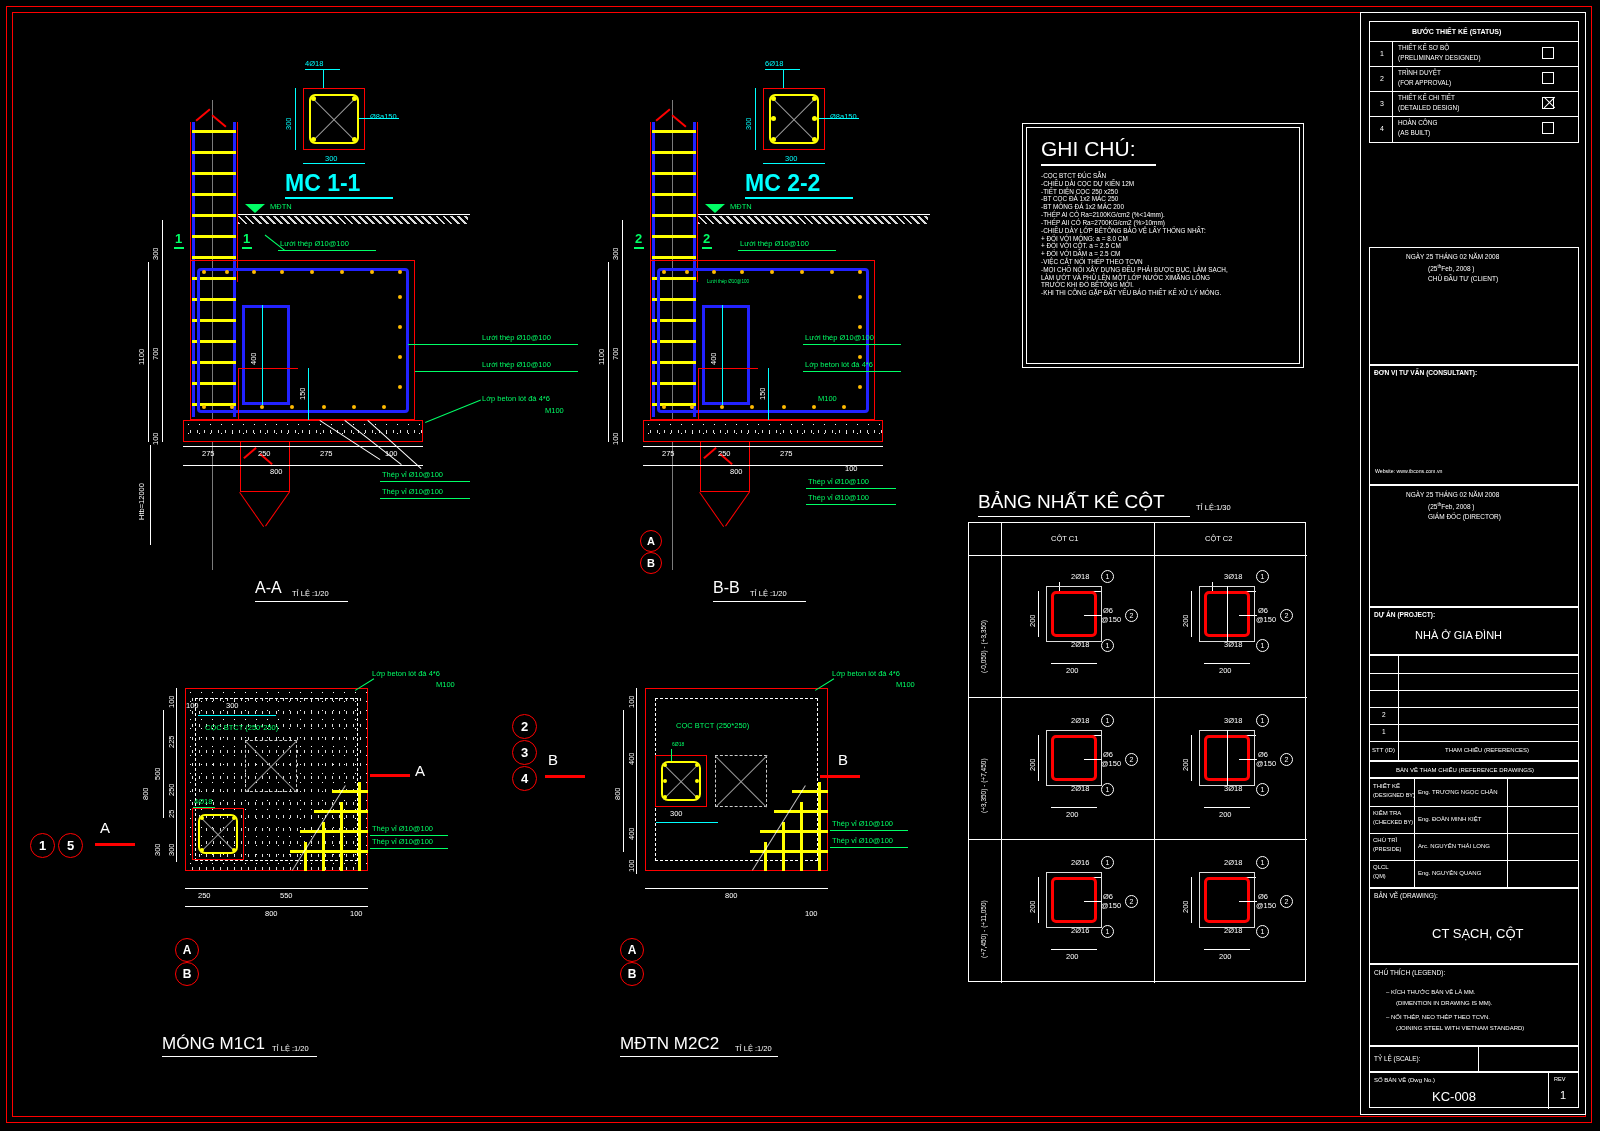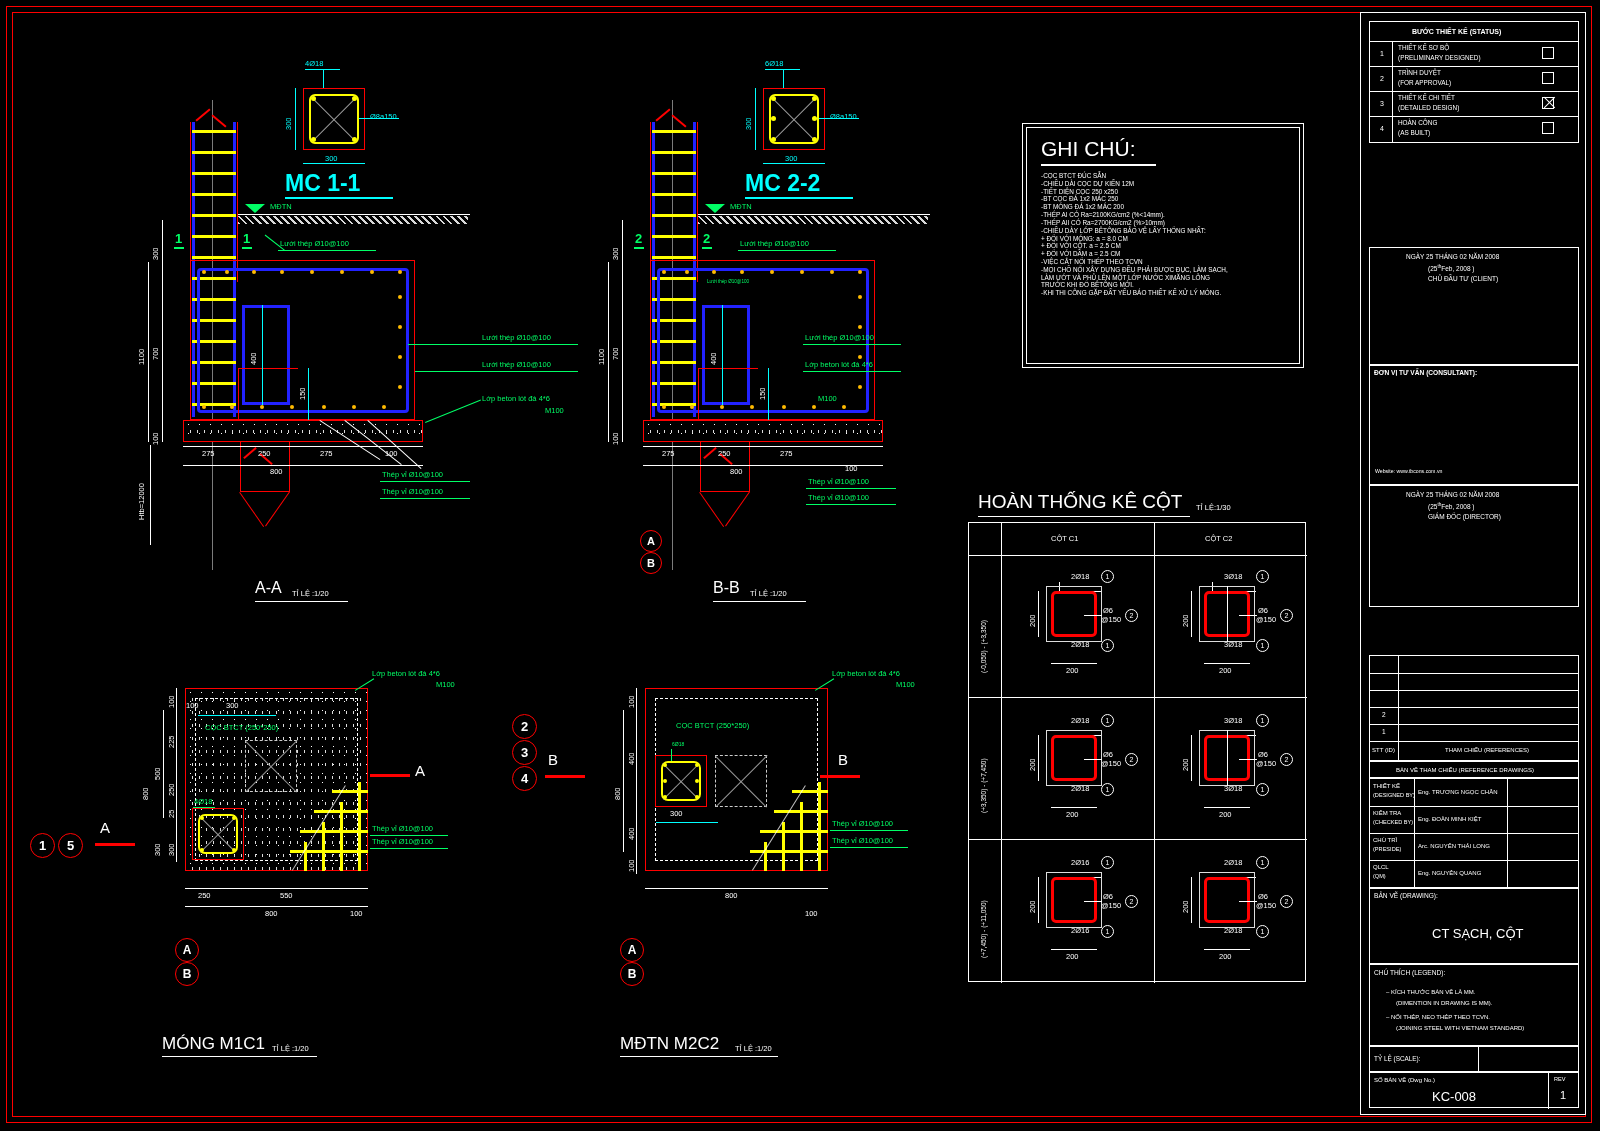--- a/index.html
+++ b/index.html
@@ -367,21 +367,21 @@
         <div class="note-line">     + ĐỐI VỚI DẦM      a = 2.5 CM</div>
         <div class="note-line">-VIỆC CẮT NỐI THÉP THEO TCVN</div>
         <div class="note-line">-MỌI CHỖ NỐI XÂY DỰNG ĐỀU PHẢI ĐƯỢC ĐỤC, LÀM SẠCH,</div>
         <div class="note-line"> LÀM ƯỚT VÀ PHỦ LÊN MỘT LỚP NƯỚC XIMĂNG LỎNG</div>
         <div class="note-line"> TRƯỚC KHI ĐỔ BÊTÔNG MỚI.</div>
         <div class="note-line">-KHI THI CÔNG GẶP ĐẤT YẾU BÁO THIẾT KẾ XỬ LÝ MÓNG.</div>
       </div>
     </div>
   </div>
 
-  <div class="t wh" style="left:978px;top:492px;font-size:19px;">HOÀN THỐNG KÊ CỘT</div>
+  <div class="t wh" style="left:978px;top:492px;font-size:19px;">BẢNG NHẤT KÊ CỘT</div>
   <div class="ln lw" style="left:978px;top:516px;width:212px;height:1px;"></div>
   <div class="t wh sm2" style="left:1196px;top:504px;">TỈ LỆ:1/30</div>
 
   <div class="abs" style="left:968px;top:522px;width:338px;height:460px;border:1px solid #ffffff;box-sizing:border-box;">
 
     <div class="ln lw" style="left:0;top:32px;width:338px;height:1px;"></div>
     <div class="ln lw" style="left:32px;top:0;width:1px;height:460px;"></div>
     <div class="ln lw" style="left:185px;top:0;width:1px;height:460px;"></div>
     <div class="ln lw" style="left:0;top:174px;width:338px;height:1px;"></div>
     <div class="ln lw" style="left:0;top:316px;width:338px;height:1px;"></div>
@@ -754,20 +754,24 @@
       <div class="t wh" style="left:5px;top:103px;font-size:5.2px;">Website: www.tbcons.com.vn</div>
     </div>
     <div class="abs" style="left:8px;top:472px;width:210px;height:122px;border:1px solid #fff;box-sizing:border-box;">
       <div class="t wh" style="left:36px;top:6px;font-size:6.5px;">NGÀY 25 THÁNG 02 NĂM 2008</div>
       <div class="t wh" style="left:58px;top:17px;font-size:6.5px;">
         <span>(25</span><sup style="font-size:4.6px;">th</sup><span>Feb, 2008 )</span>
       </div>
       <div class="t wh" style="left:58px;top:28px;font-size:6.5px;">GIÁM ĐỐC (DIRECTOR)</div>
     </div>
 
+    <div class="abs" style="left:8px;top:594px;width:210px;height:48px;border:1px solid #fff;box-sizing:border-box;">
+      <div class="t wh" style="left:4px;top:4px;font-size:6.6px;font-weight:bold;">DỰ ÁN (PROJECT):</div>
+      <div class="t wh" style="left:45px;top:22px;font-size:11px;">NHÀ Ở GIA ĐÌNH</div>
+    </div>
 
     <div class="abs" style="left:8px;top:642px;width:210px;height:106px;border:1px solid #fff;box-sizing:border-box;">
       <div class="ln lw" style="left:28px;top:0;width:1px;height:106px;"></div>
       <div class="ln lw" style="left:0;top:17px;width:208px;height:1px;"></div>
       <div class="ln lw" style="left:0;top:34px;width:208px;height:1px;"></div>
       <div class="ln lw" style="left:0;top:51px;width:208px;height:1px;"></div>
       <div class="ln lw" style="left:0;top:68px;width:208px;height:1px;"></div>
       <div class="ln lw" style="left:0;top:85px;width:208px;height:1px;"></div>
       <div class="t wh" style="left:12px;top:56px;font-size:6.5px;">2</div>
       <div class="t wh" style="left:12px;top:73px;font-size:6.5px;">1</div>

